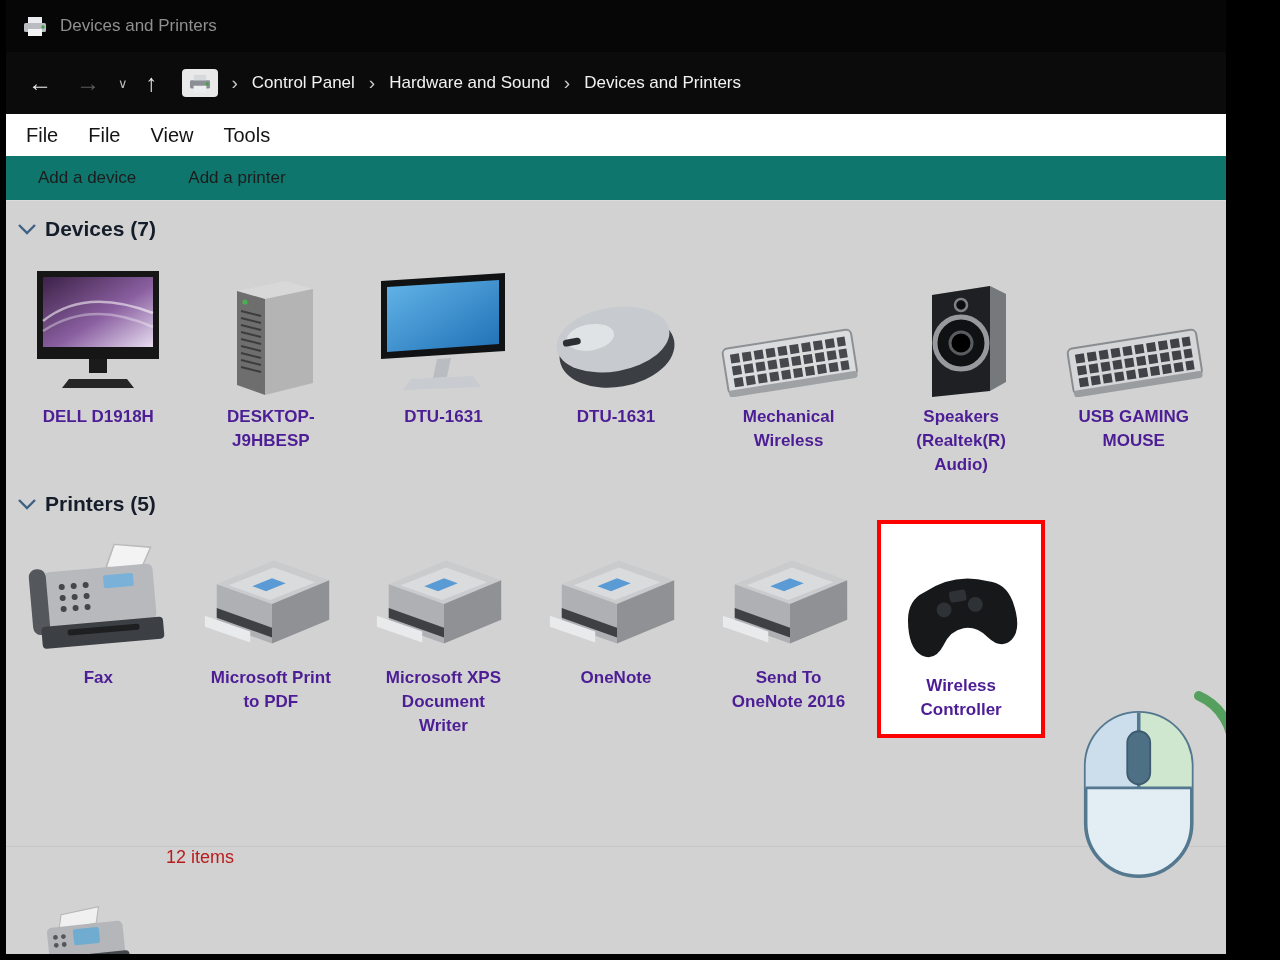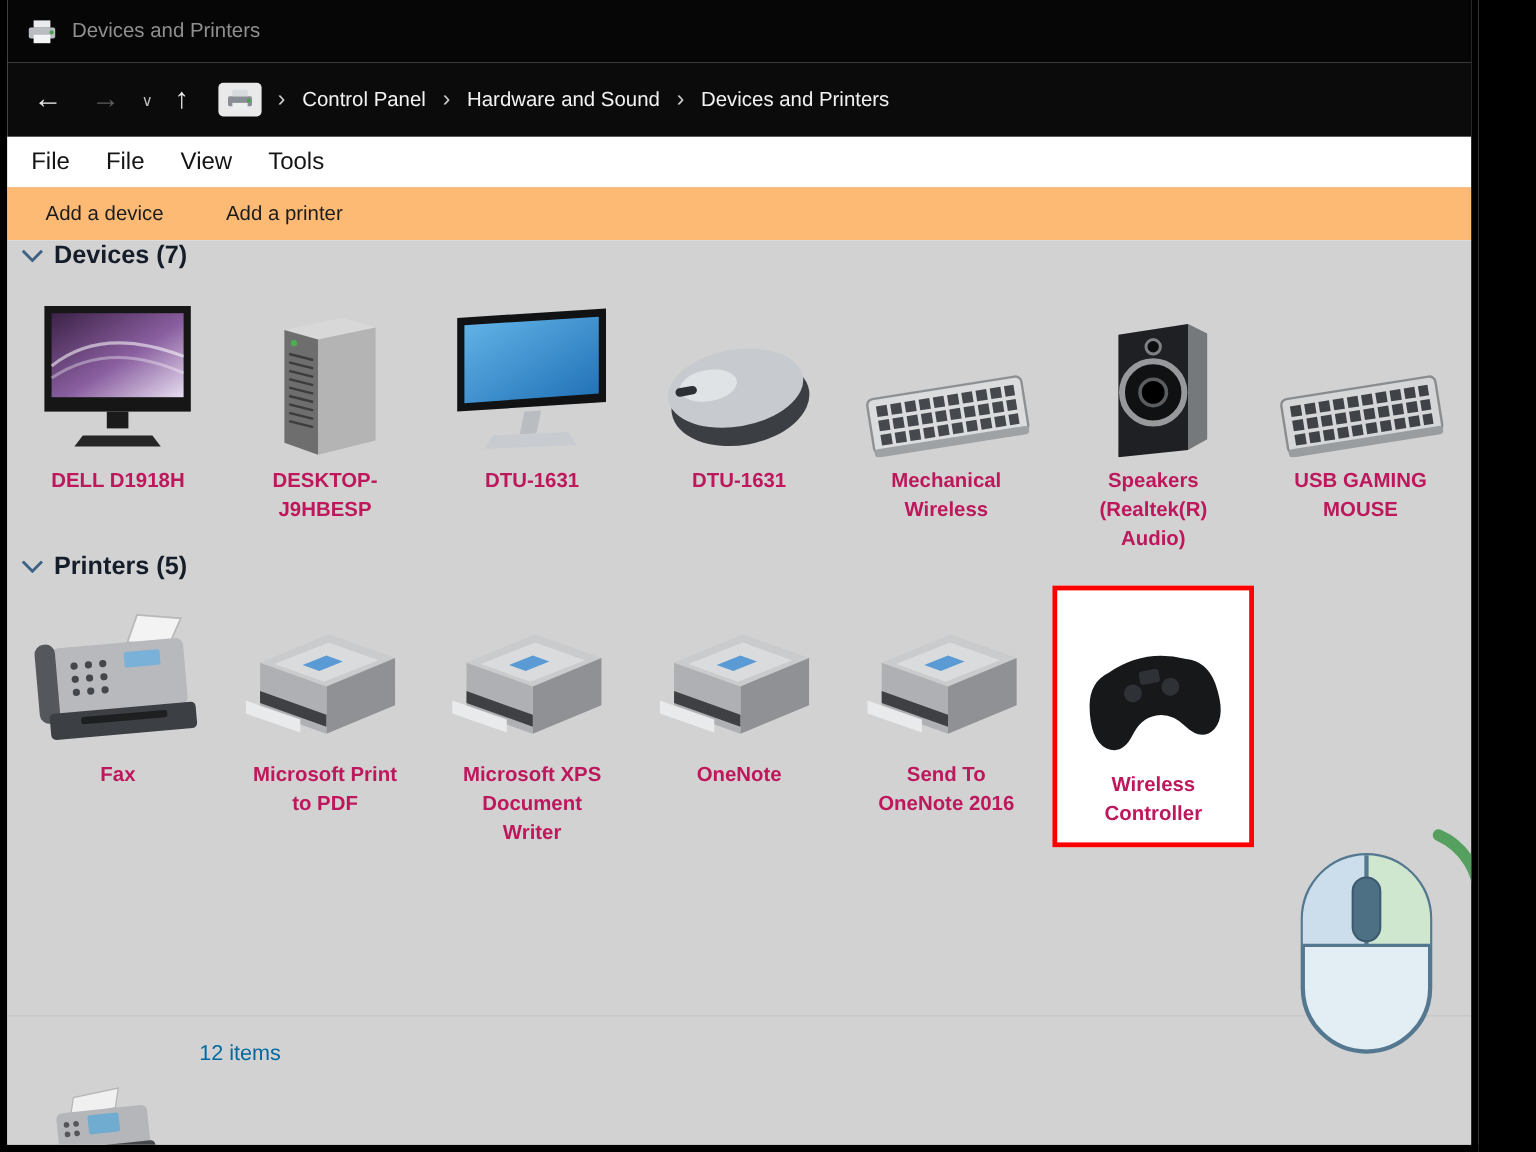--- a/index.html
+++ b/index.html
@@ -25,38 +25,38 @@
   .addressbar { display:flex; align-items:center; gap:12px; margin-left:10px; color:#f0f0f0; font-size:17px; }
   .addr-chip { background:#e9e9e9; border-radius:4px; padding:4px 6px; display:flex; align-items:center; }
   .crumb { color:#f2f2f2; cursor:pointer; white-space:nowrap; }
   .sep { color:#c9c9c9; font-size:19px; padding:0 2px; }
 
   
   .menubar { height:42px; background:#fff; display:flex; align-items:center; gap:30px; padding:0 20px; flex:0 0 auto; }
   .menu-item { font-size:20px; color:#141414; cursor:pointer; }
 
   
-  .toolbar { height:45px; background:#fdba74; display:flex; align-items:center; gap:52px; padding:0 32px; border-bottom:1px solid #dcdcdc; flex:0 0 auto; }
+  .toolbar { height:45px; background:#0f766e; display:flex; align-items:center; gap:52px; padding:0 32px; border-bottom:1px solid #dcdcdc; flex:0 0 auto; }
   .tool-btn { font-size:17px; color:#1c1c1c; cursor:pointer; }
 
   
   .content { position:relative; flex:1; background:#d2d2d2; }
-  .section-header { display:flex; align-items:center; gap:9px; padding:0 12px 4px 12px; cursor:pointer;text-align:center; }
+  .section-header { display:flex; align-items:center; gap:9px; padding:16px 12px 4px 12px; cursor:pointer;text-align:center; }
   .section-header .hdr-text { font-size:21px; font-weight:600; color:#141d29; }
   .grid { display:grid; grid-template-columns:repeat(7,1fr); padding:0 6px; }
   .cell { display:flex; flex-direction:column; align-items:center; cursor:pointer; }
   .cell-inner { display:flex; flex-direction:column; align-items:center; }
   .icon-box { height:152px; display:flex; align-items:flex-end; justify-content:center; }
   .printers .icon-box { height:138px; }
-  .dev-label { margin-top:8px; font-size:17px; font-weight:600; color:#be185d; text-align:center; line-height:1.4; max-width:136px; overflow-wrap:anywhere; }
+  .dev-label { margin-top:8px; font-size:17px; font-weight:600; color:#4c1d95; text-align:center; line-height:1.4; max-width:136px; overflow-wrap:anywhere; }
   .highlight .cell-inner { border:4px solid #fe0000; background:#ffffff; padding:4px 10px 12px 10px; }
 
   
   .detailsbar { position:absolute; left:0; right:0; bottom:0; height:108px; border-top:1px solid #c6c6c6; }
-  .items-count { position:absolute; left:160px; top:20px; font-size:18px; color:#0369a1; }
+  .items-count { position:absolute; left:160px; top:0; font-size:18px; color:#b91c1c; }
   .details-icon { position:absolute; left:30px; bottom:-30px; }
 
   
   .mouse-annot { position:absolute; left:1062px; top:462px; z-index:6; }
 
   svg { display:block; }
 </style>
 </head>
 <body>
 

